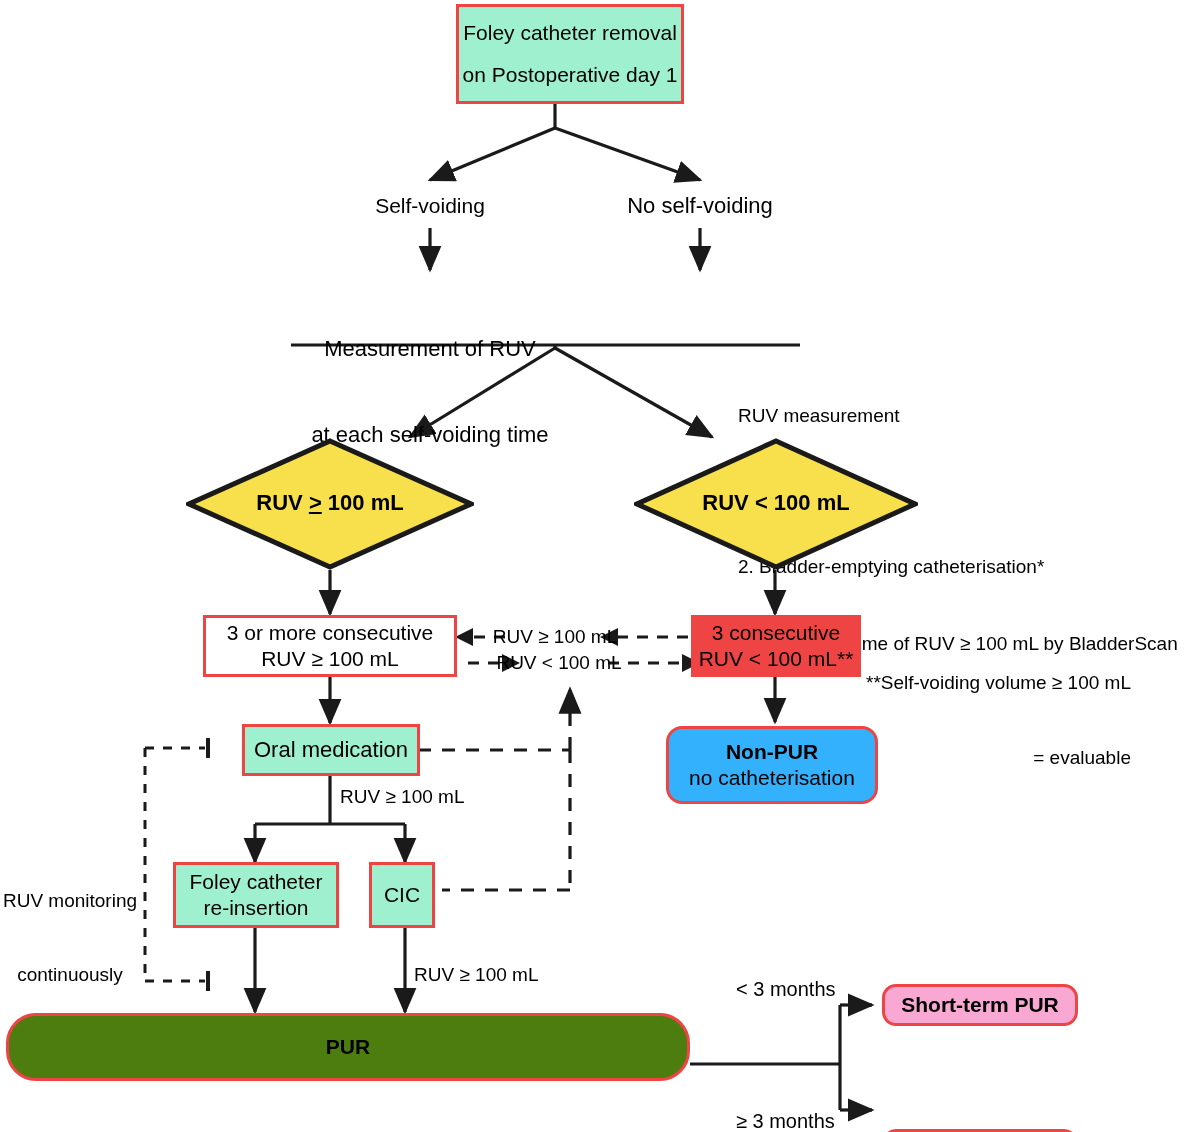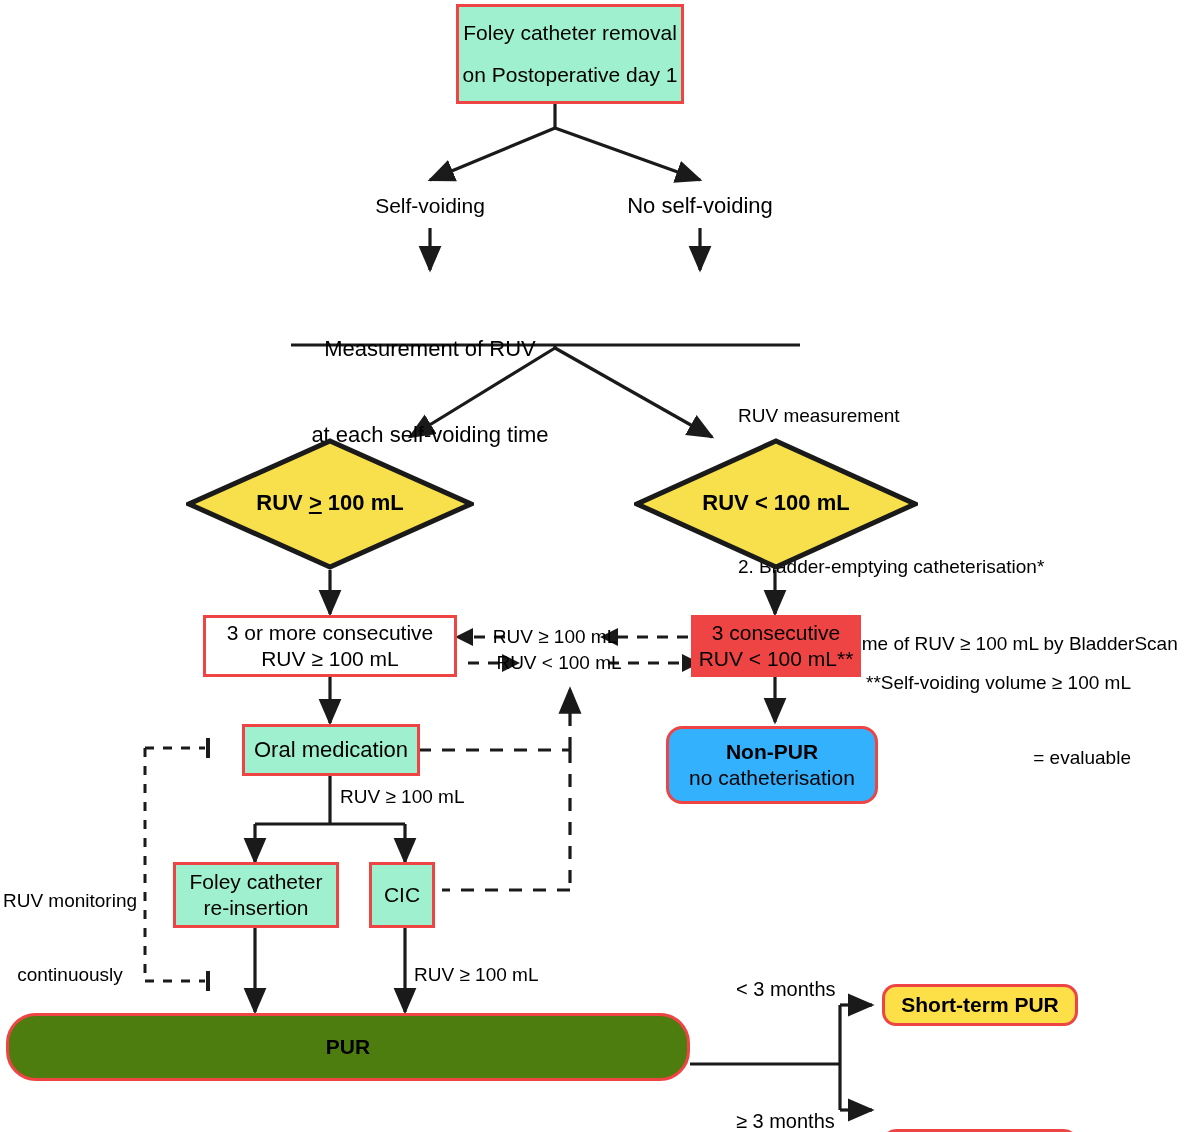--- a/index.html
+++ b/index.html
@@ -7,21 +7,21 @@
   #stage{position:relative;width:1200px;height:1132px;overflow:hidden;}
   svg.layer{position:absolute;left:0;top:0;width:1200px;height:1132px;}
 
   .node{position:absolute;box-sizing:border-box;display:flex;flex-direction:column;
         align-items:center;justify-content:center;text-align:center;
         border:3px solid #ef4444;line-height:1.22;}
   .green{background:#9ff0ce;}
   .yellow-diamond{position:absolute;}
   .blue{background:#33b1fc;border-radius:16px;}
   .salmon{background:#4d7c0f;border-radius:30px;}
-  .salmon-sm{background:#fde047;border-radius:14px;}
+  .salmon-sm{background:#f9a8d4;border-radius:14px;}
 
   .lbl{position:absolute;white-space:pre;text-align:center;line-height:1.3;}
   .note{position:absolute;white-space:pre;line-height:1.32;text-align:left;}
   .b{font-weight:bold;}
   .ge-u{text-decoration:underline;}
 </style>
 </head>
 <body>
 
 <div id="stage">

